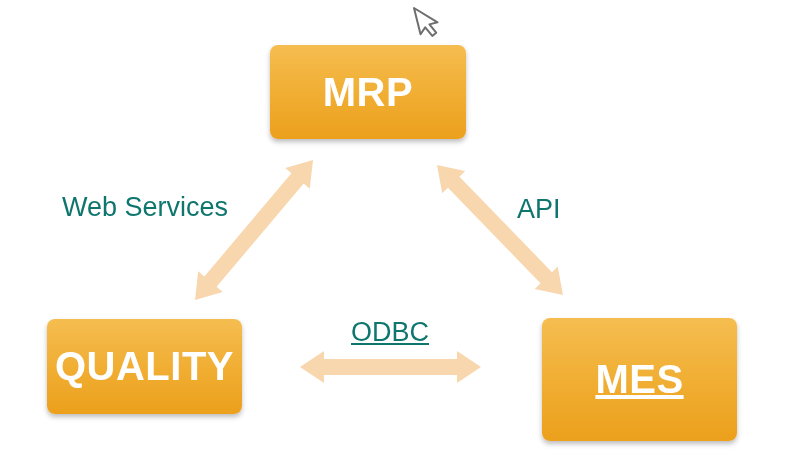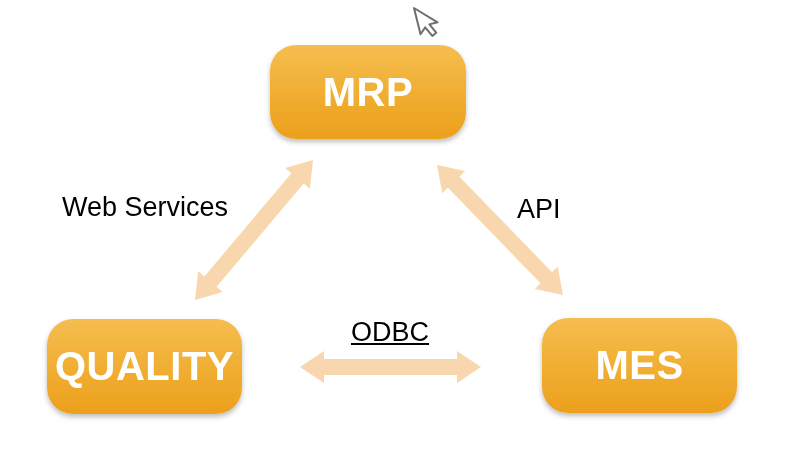--- a/index.html
+++ b/index.html
@@ -13,42 +13,42 @@
     width: 800px;
     height: 462px;
     background: #ffffff;
     overflow: hidden;
   }
   .node {
     position: absolute;
     display: flex;
     align-items: center;
     justify-content: center;
-    border-radius: 26px;
+    border-radius: 8px;
     background: linear-gradient(to bottom, #f5bd50 0%, #f0ad31 55%, #eca01c 100%);
     box-shadow: 0 3px 5px rgba(110,110,110,0.45);
     color: #ffffff;
     font-size: 40px;
     font-weight: bold;
     letter-spacing: 0.5px;
     user-select: none;
   }
   .node-mrp     { left: 270px; top: 45px;  width: 196px; height: 94px; }
   .node-quality { left: 47px;  top: 319px; width: 195px; height: 95px; }
-  .node-mes     { left: 542px; top: 318px; width: 195px; height: 95px; }
+  .node-mes     { left: 542px; top: 318px; width: 195px; height: 123px; text-decoration: underline; }
 
   .arrows-layer {
     position: absolute;
     left: 0; top: 0;
     width: 800px;
     height: 462px;
   }
   .conn-label {
     position: absolute;
-    color: #000000;
+    color: #0f766e;
     font-size: 27px;
     white-space: nowrap;
     user-select: none;
   }
   .label-web-services { left: 62px;  top: 192px; }
   .label-api          { left: 517px; top: 194px; text-align: center; }
   .label-odbc         { left: 351px; top: 317px; text-decoration: underline; }
 
   .cursor-layer {
     position: absolute;

